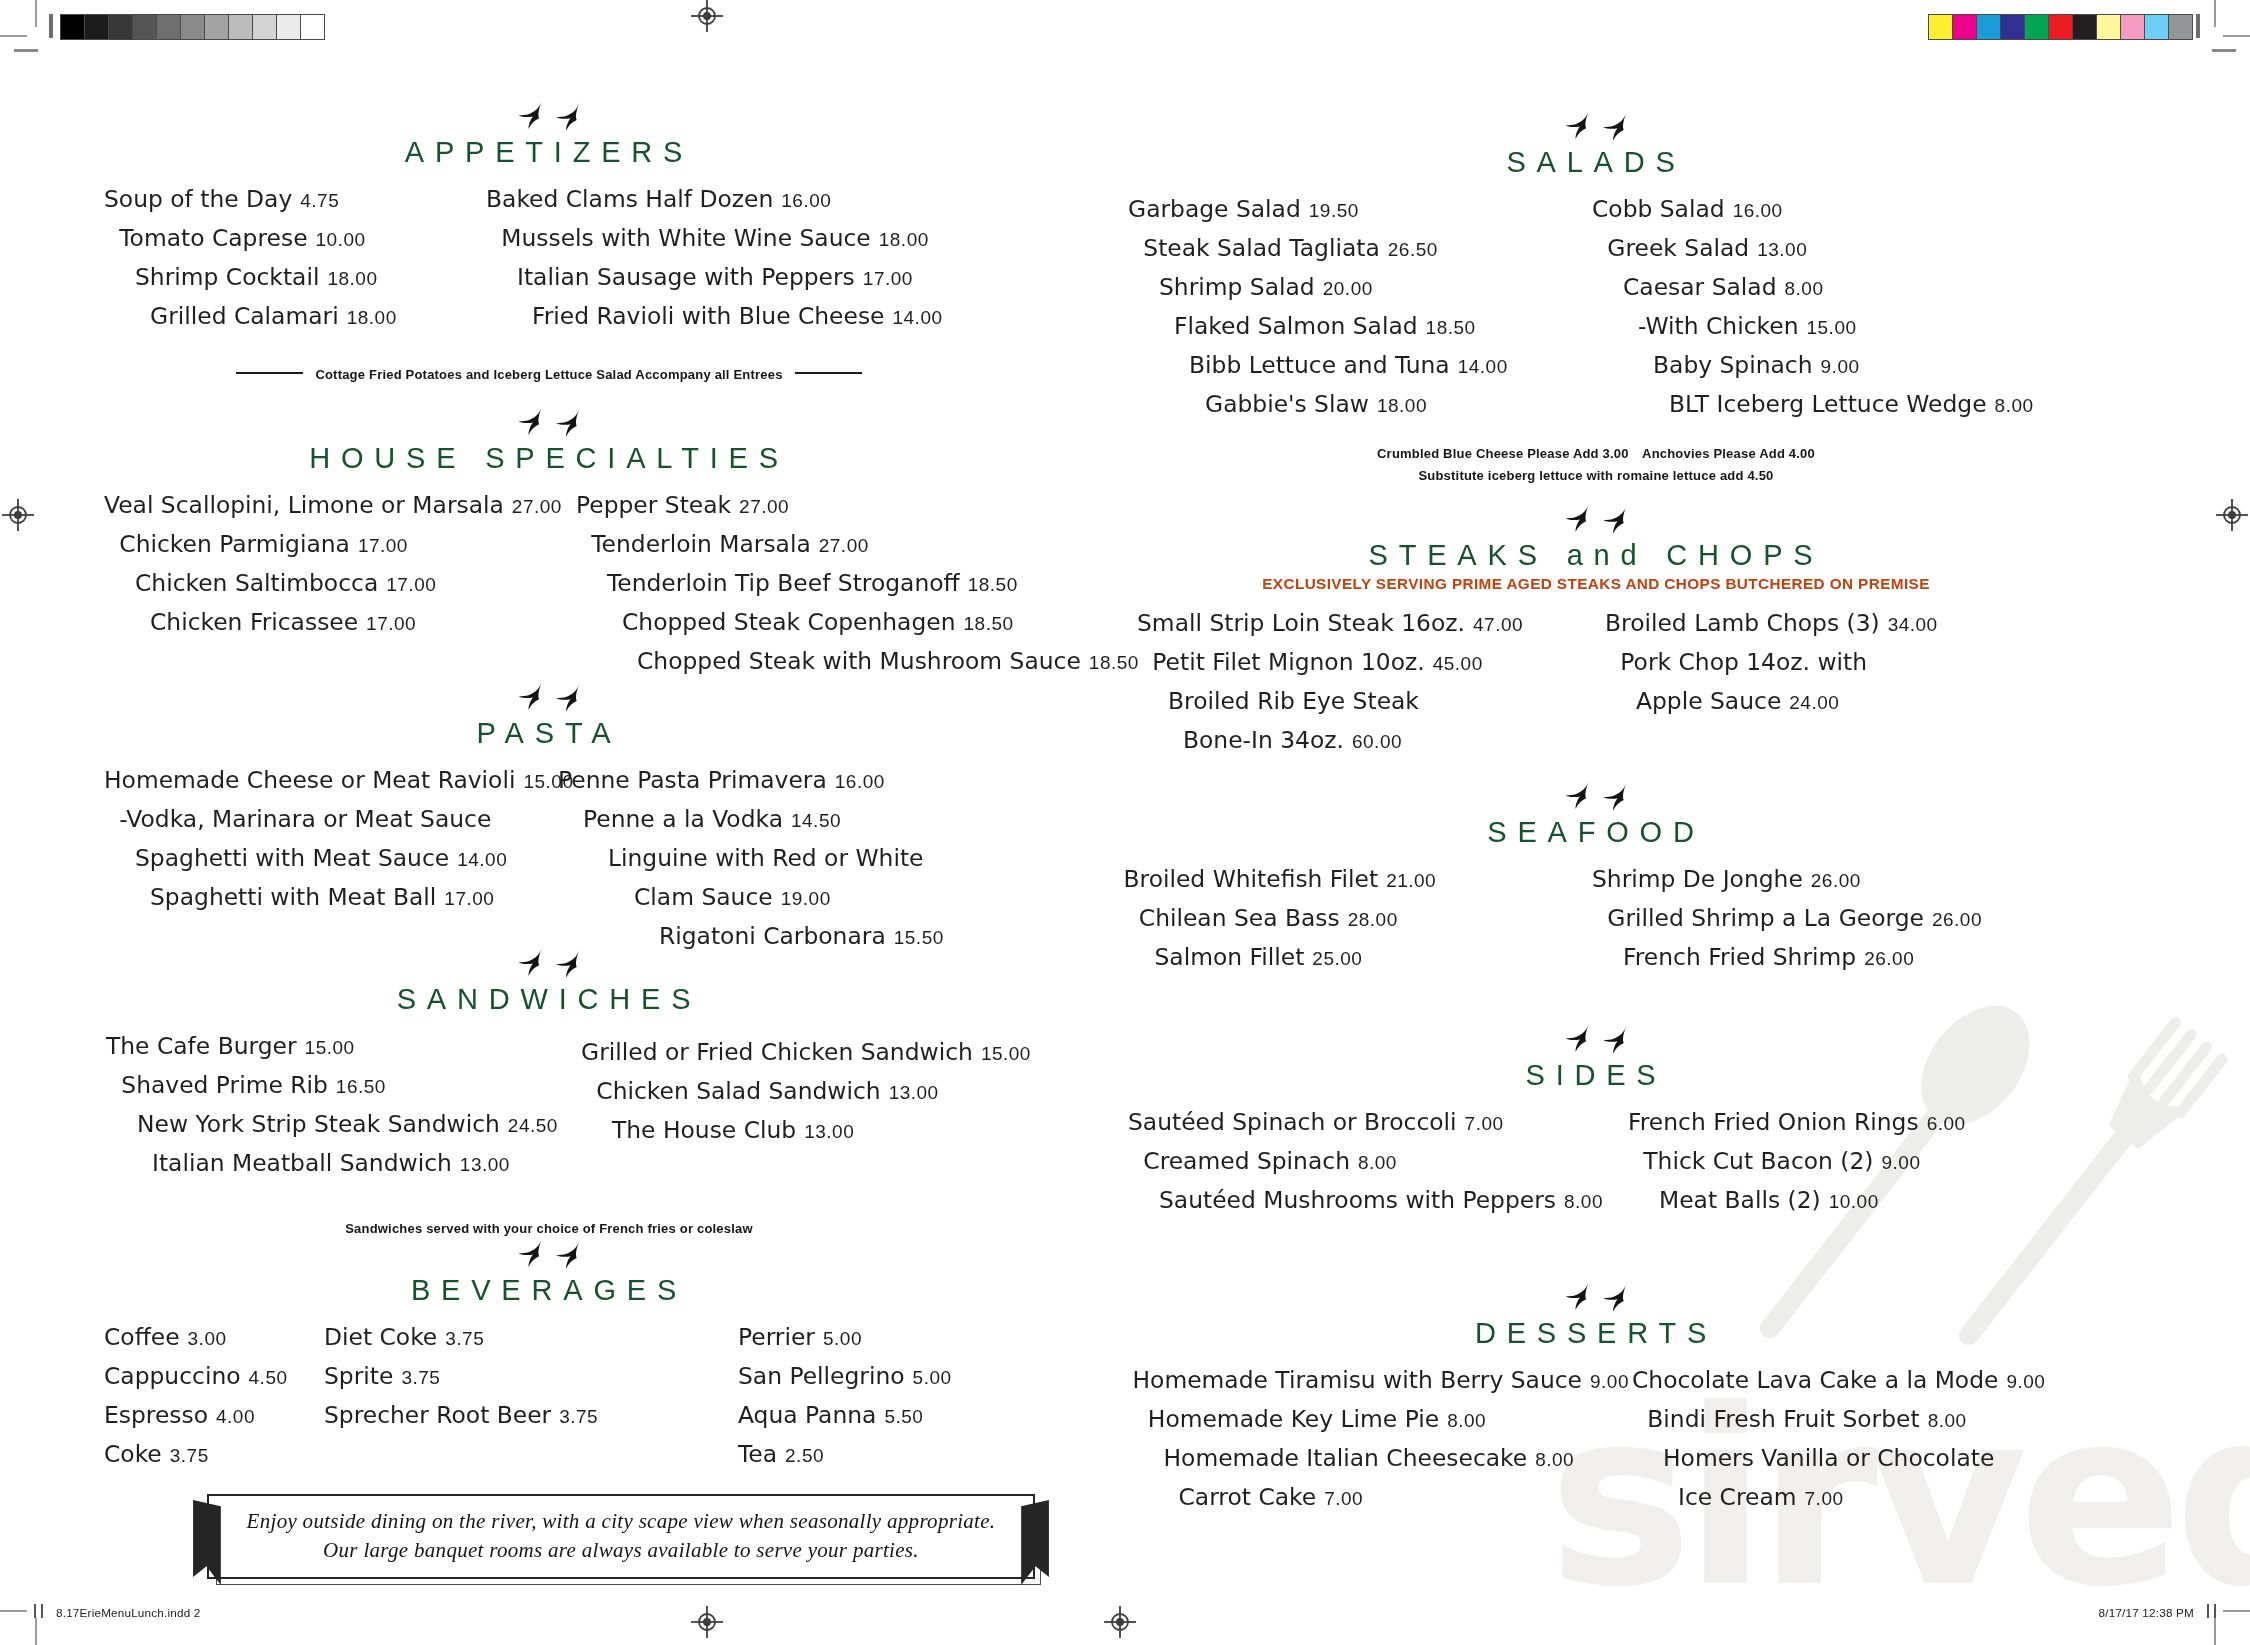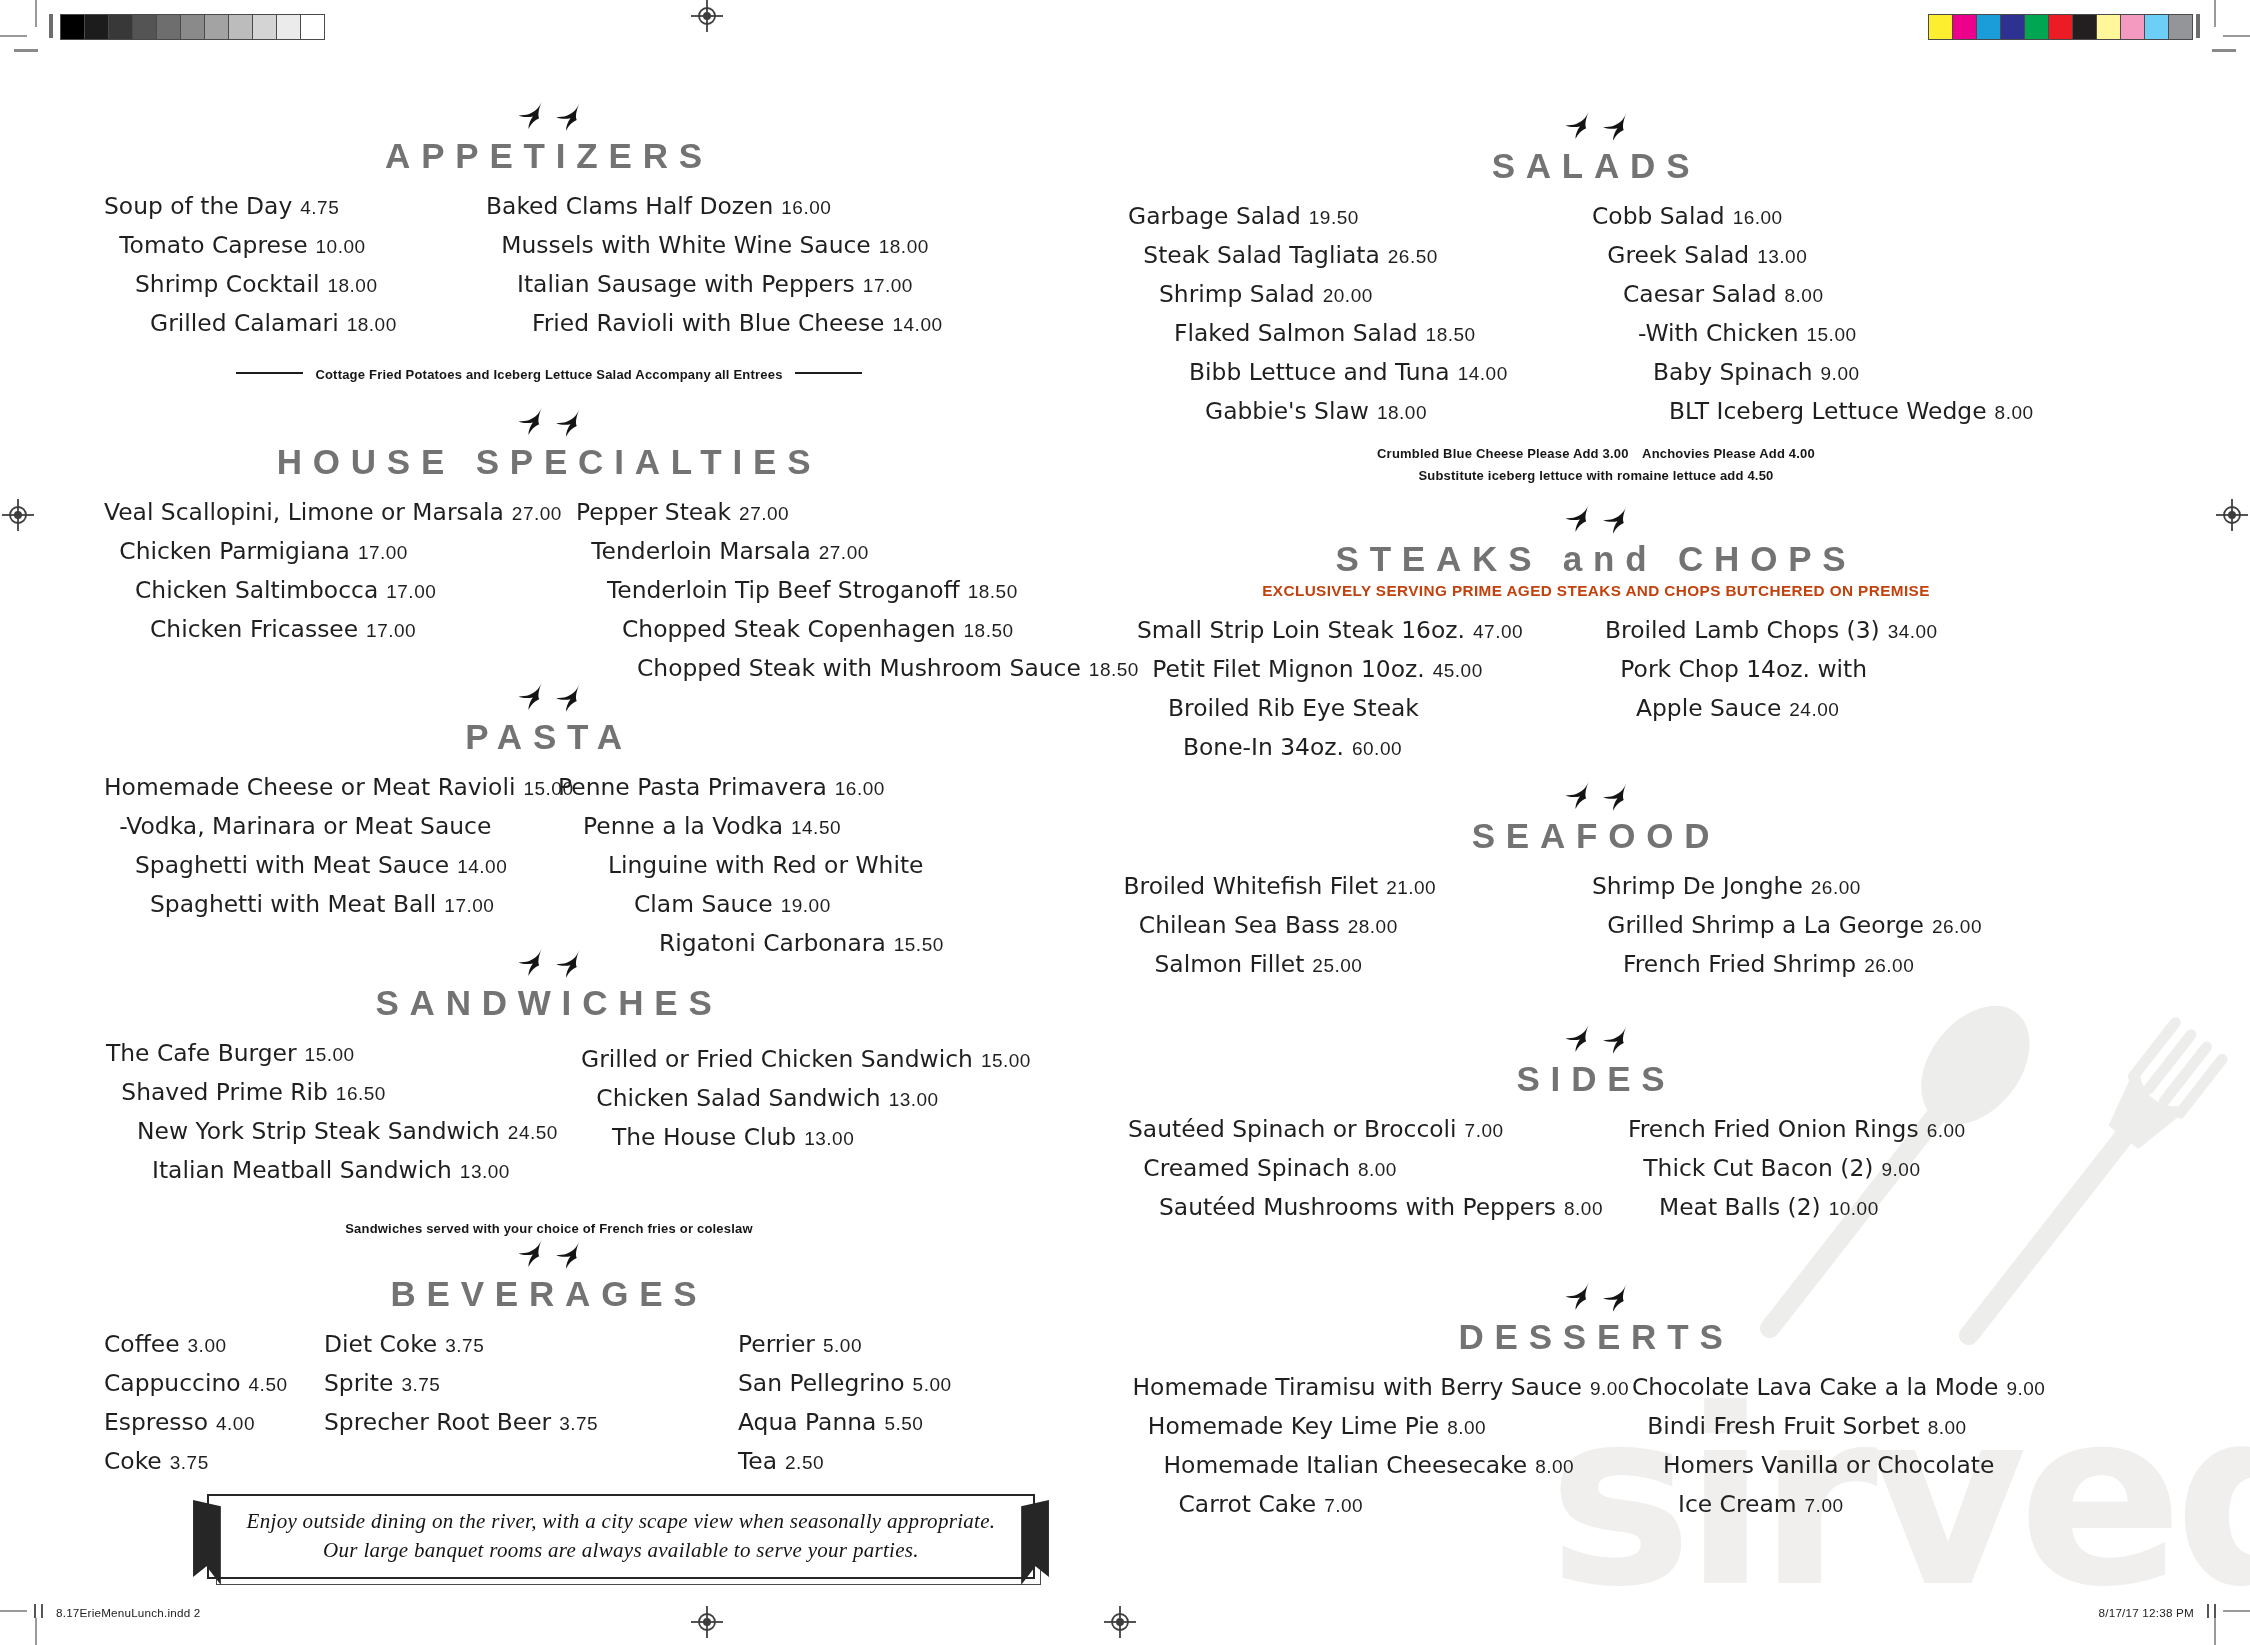--- a/index.html
+++ b/index.html
@@ -7,22 +7,22 @@
          font-family:"DejaVu Sans",sans-serif;}
 
   
   .page{position:absolute;top:0;height:1645px;z-index:2;}
   #page-left{left:54px;width:990px;}
   #page-right{left:1101px;width:990px;margin-top:16px;}
 
   
   .section{position:absolute;left:0;width:100%;text-align:center;color:#1c1c1c;}
   .birds{display:inline-block;fill:#141414;}
-  .section-title{font-family:"Liberation Sans",sans-serif;font-weight:bold;font-size:35px;
-                 letter-spacing:10.8px;color:#737373;margin-top:1.8px;white-space:nowrap;}
+  .section-title{font-family:"Liberation Sans",sans-serif;font-weight:normal;font-size:29px;
+                 letter-spacing:10.8px;color:#14532d;margin-top:1.8px;white-space:nowrap;}
   .section-subtitle{font-family:"Liberation Sans",sans-serif;font-weight:bold;font-size:15.3px;
                     letter-spacing:0.4px;color:#c2410c;margin-top:3.6px;}
   .items{position:relative;margin-top:10.8px;text-align:left;}
   .menu-col{position:absolute;top:0;list-style:none;margin:0;padding:0;white-space:nowrap;}
   .menu-col li{height:39px;line-height:39px;}
   .item-name{font-family:"DejaVu Sans",sans-serif;font-size:23.4px;color:#1f1f1f;letter-spacing:0px;}
   .item-price{font-family:"Liberation Sans",sans-serif;font-size:19px;color:#1f1f1f;margin-left:8px;letter-spacing:0.5px;}
   .cascade li:nth-child(2){padding-left:15.3px;}
   .cascade li:nth-child(3){padding-left:31px;}
   .cascade li:nth-child(4){padding-left:46px;}

